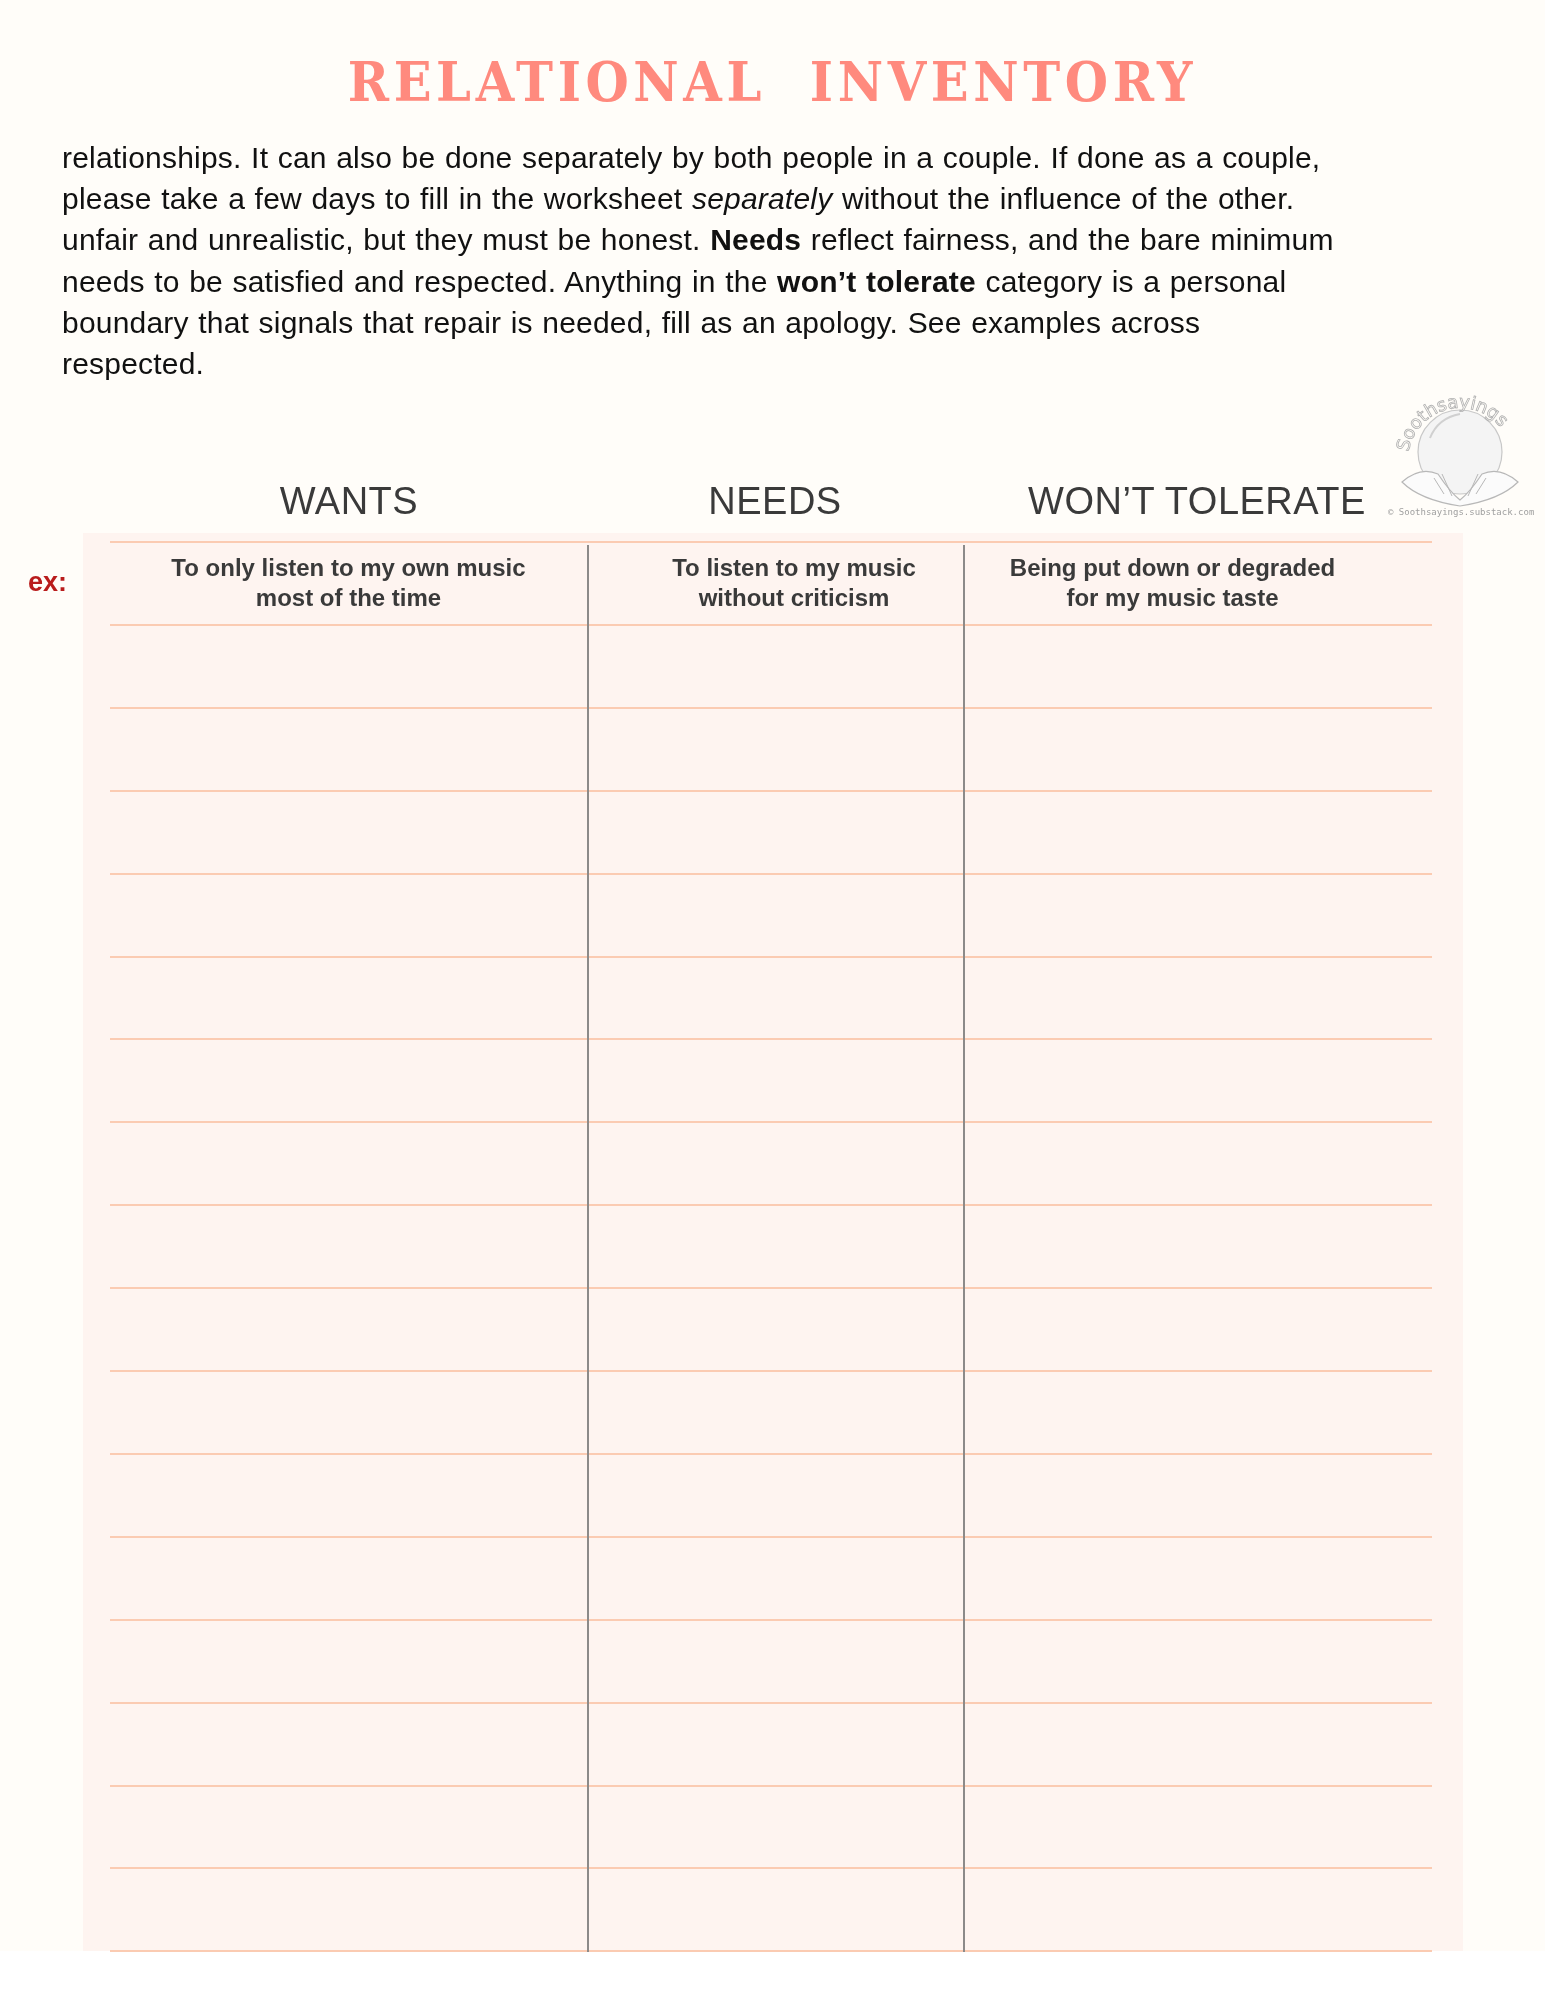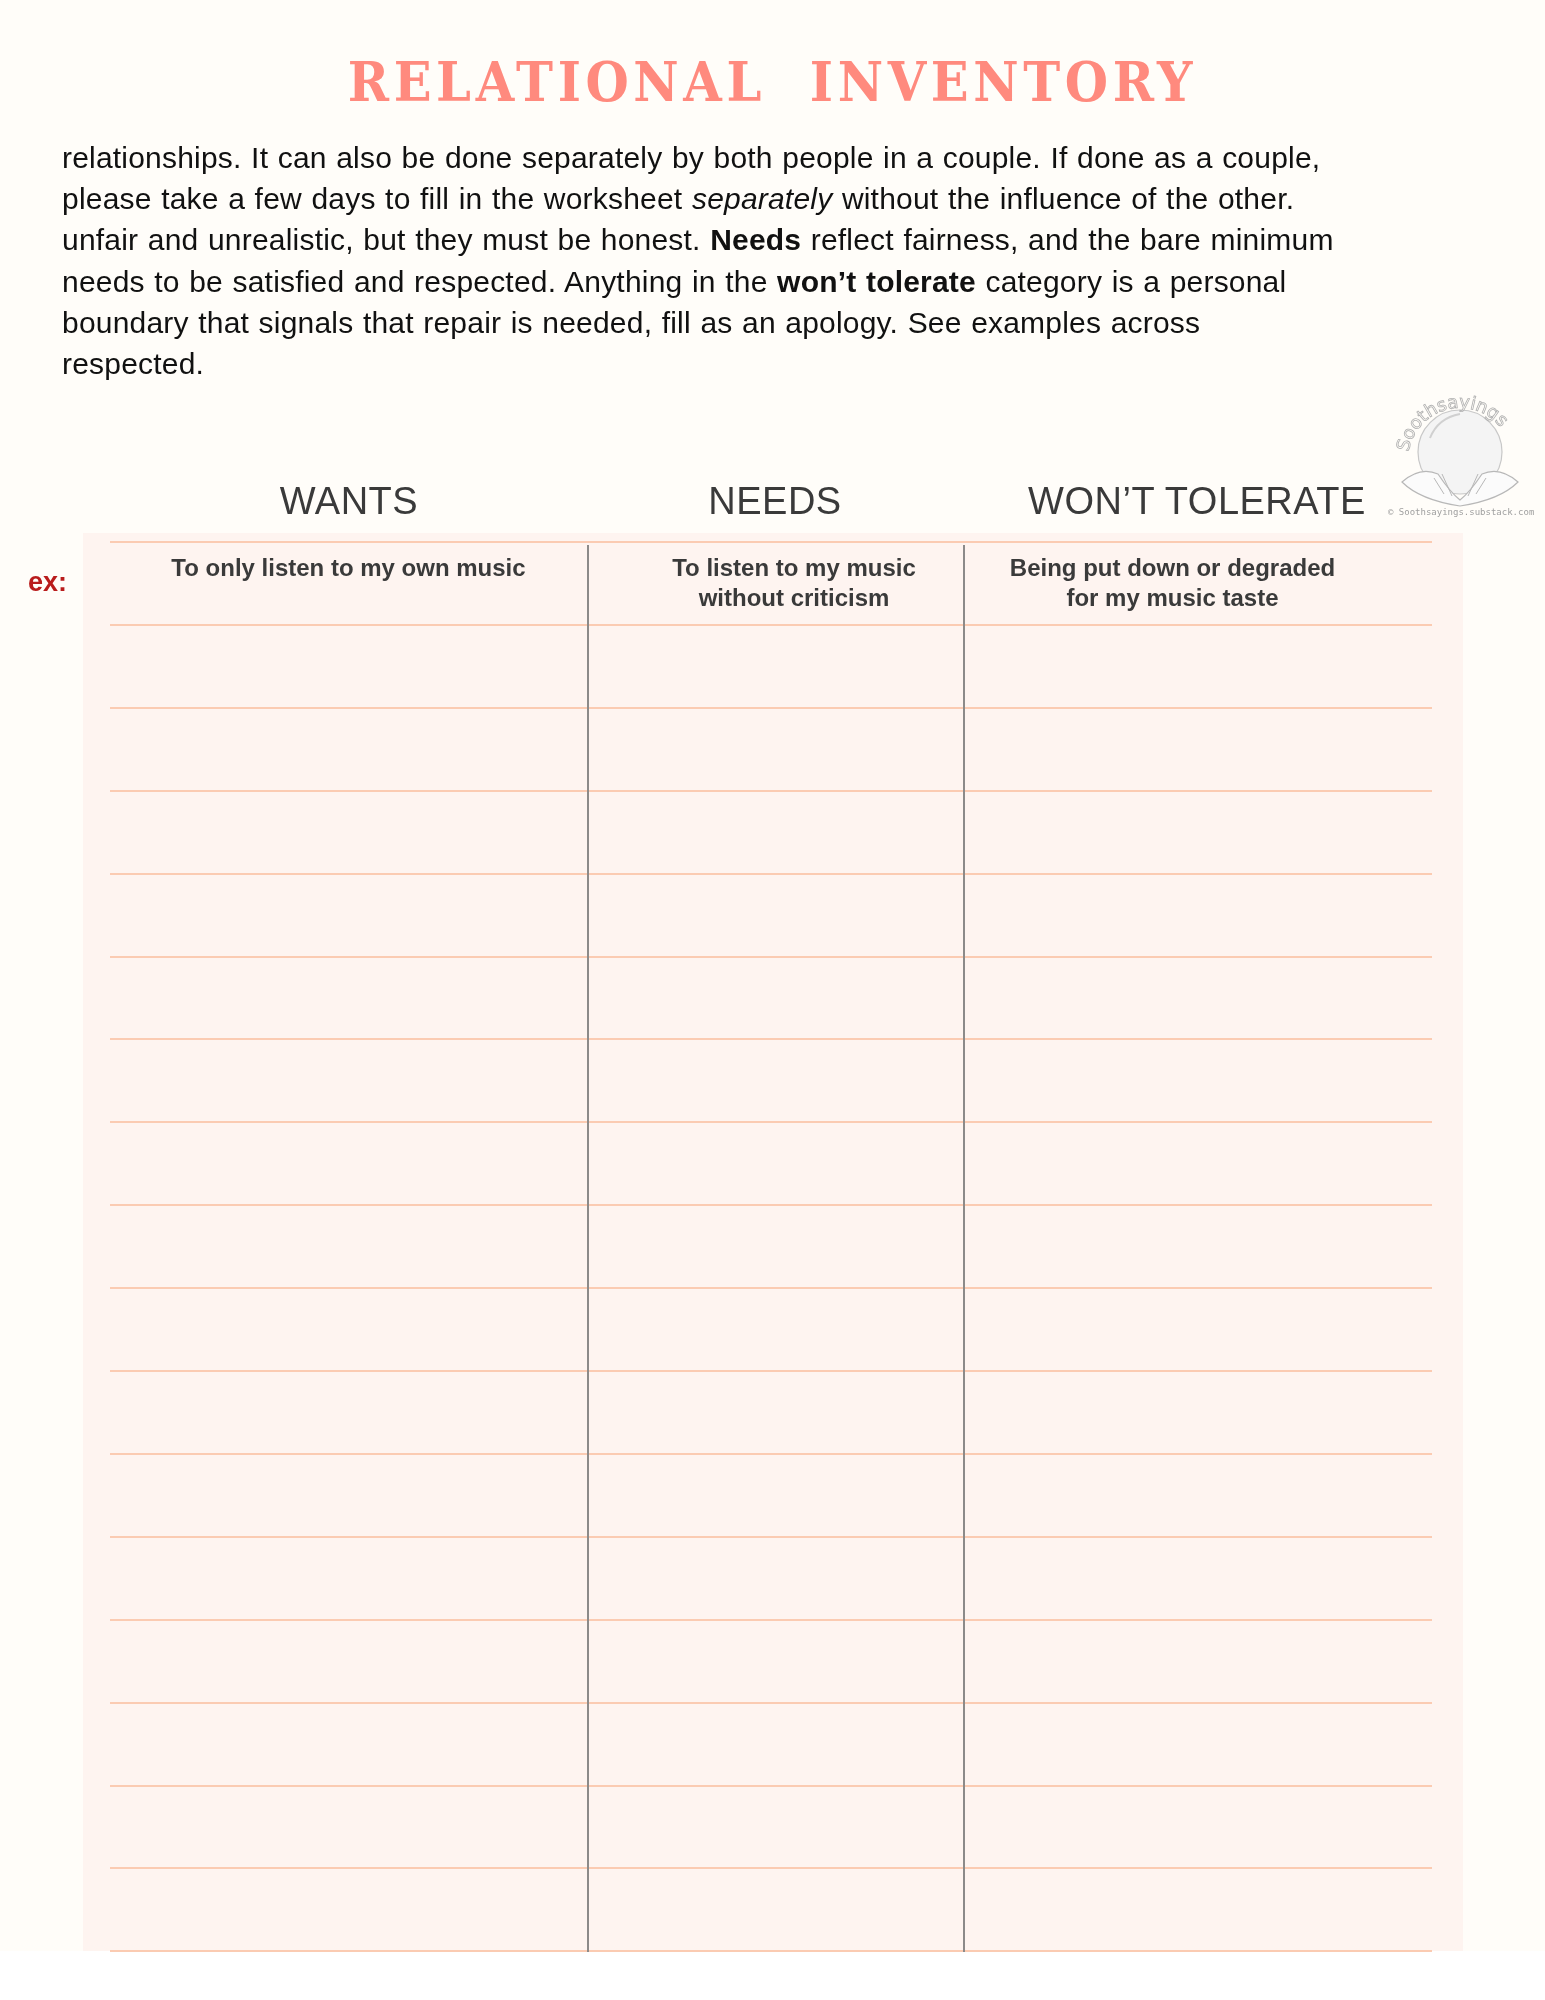--- a/index.html
+++ b/index.html
@@ -170,20 +170,21 @@
     <div class="row-cell" style="left: 966px; width: 463px; top: 1788px; height: 77px;"></div>
     <div class="row-cell" style="left: 113px; width: 471px; top: 1870px; height: 77px;"></div>
     <div class="row-cell" style="left: 590px; width: 370px; top: 1870px; height: 77px;"></div>
     <div class="row-cell" style="left: 966px; width: 463px; top: 1870px; height: 77px;"></div>
   </div>
 
 <div class="ex-label">ex:</div>
 <div id="example-cells">
     <div class="ex-cell" style="left: 110px; width: 477px;">
       <span>To only listen to my own music</span>
+      <span>most of the time</span>
     </div>
     <div class="ex-cell" style="left: 587px; width: 414px;">
       <span>To listen to my music</span>
       <span>without criticism</span>
     </div>
     <div class="ex-cell" style="left: 938px; width: 469px;">
       <span>Being put down or degraded</span>
       <span>for my music taste</span>
     </div>
   </div>

